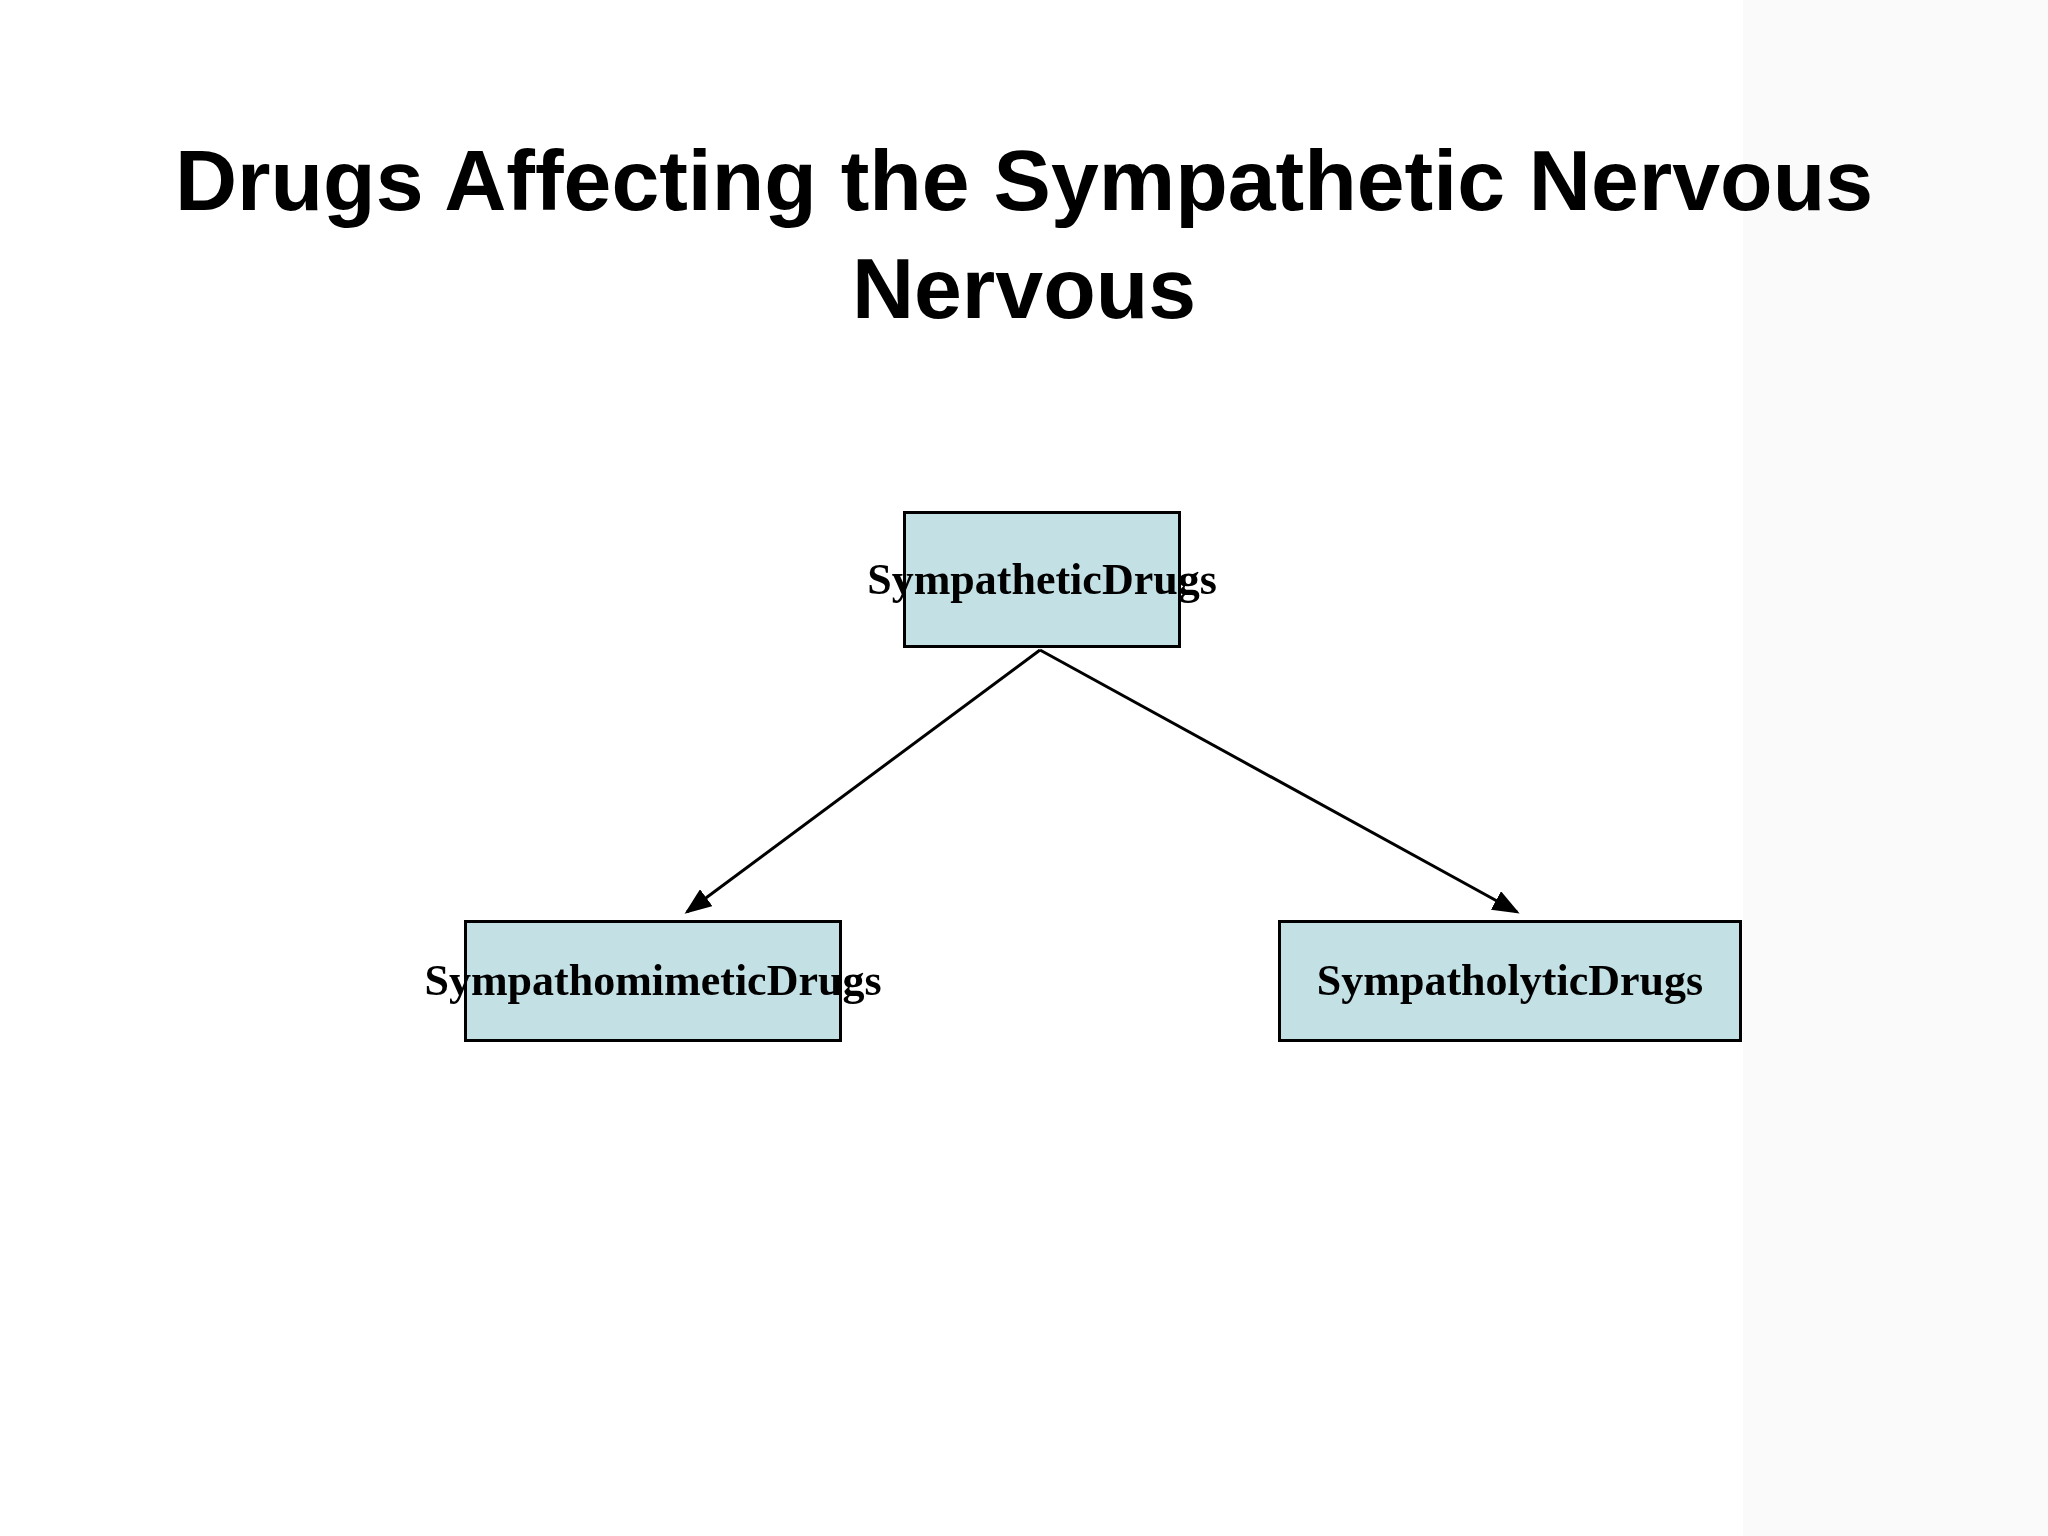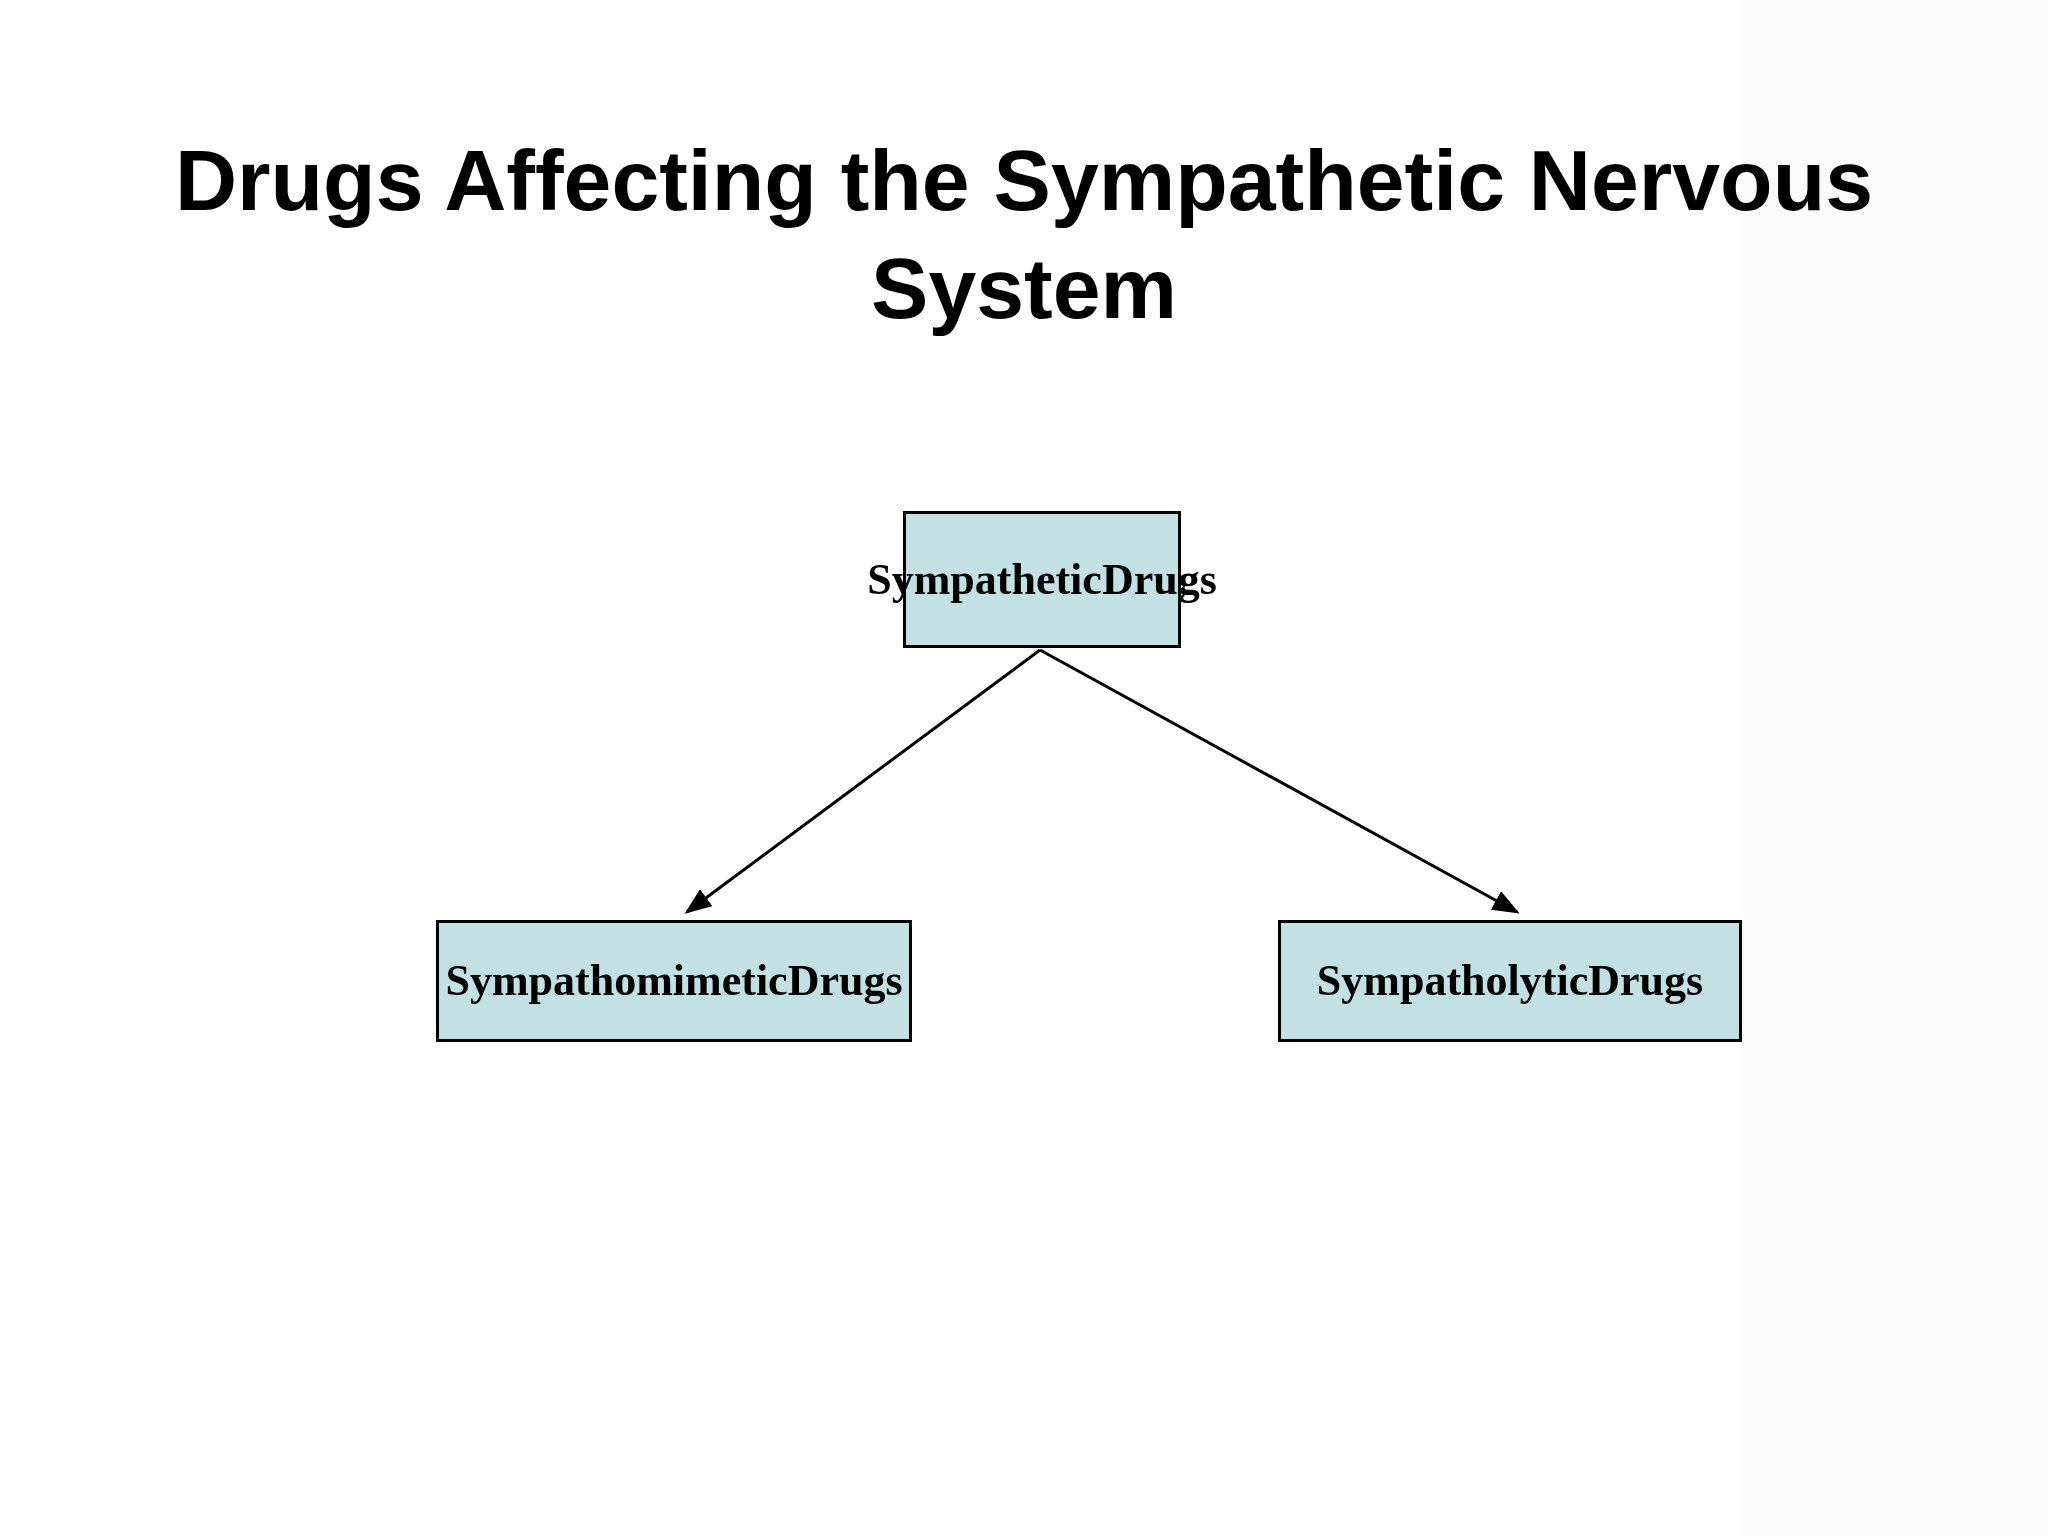--- a/index.html
+++ b/index.html
@@ -68,23 +68,23 @@
   }
   .node-root {
     left: 903px;
     top: 511px;
     width: 278px;
     height: 137px;
     font-size: 44px;
     line-height: 57px;
   }
   .node-left {
-    left: 436px;
+    left: 464px;
     top: 920px;
-    width: 476px;
+    width: 378px;
     height: 122px;
     font-size: 44px;
     line-height: 56px;
   }
   .node-right {
     left: 1278px;
     top: 920px;
     width: 464px;
     height: 122px;
     font-size: 44px;
@@ -93,21 +93,21 @@
 </style>
 </head>
 <body>
 
 <div class="slide" style="background: rgb(255, 255, 255);">
 
   <div class="right-band"></div>
 
   <h1 class="title" style="color: rgb(0, 0, 0);">
     <span class="line">Drugs Affecting the Sympathetic Nervous</span>
-    <span class="line">System</span>
+    <span class="line">Nervous</span>
   </h1>
 
   <svg class="connectors" viewBox="0 0 2048 1536" xmlns="http://www.w3.org/2000/svg">
     <defs>
       <marker id="arrowhead" markerWidth="9" markerHeight="7" refX="8" refY="3.5" orient="auto" markerUnits="strokeWidth">
         <path d="M0,0 L9,3.5 L0,7 Z" class="arrowhead-fill" fill="#000000"></path>
       </marker>
     </defs>
     <line class="connector" x1="1040" y1="650" x2="687" y2="912" stroke="#000000" stroke-width="3" marker-end="url(#arrowhead)"></line>
     <line class="connector" x1="1040" y1="650" x2="1517" y2="912" stroke="#000000" stroke-width="3" marker-end="url(#arrowhead)"></line>

